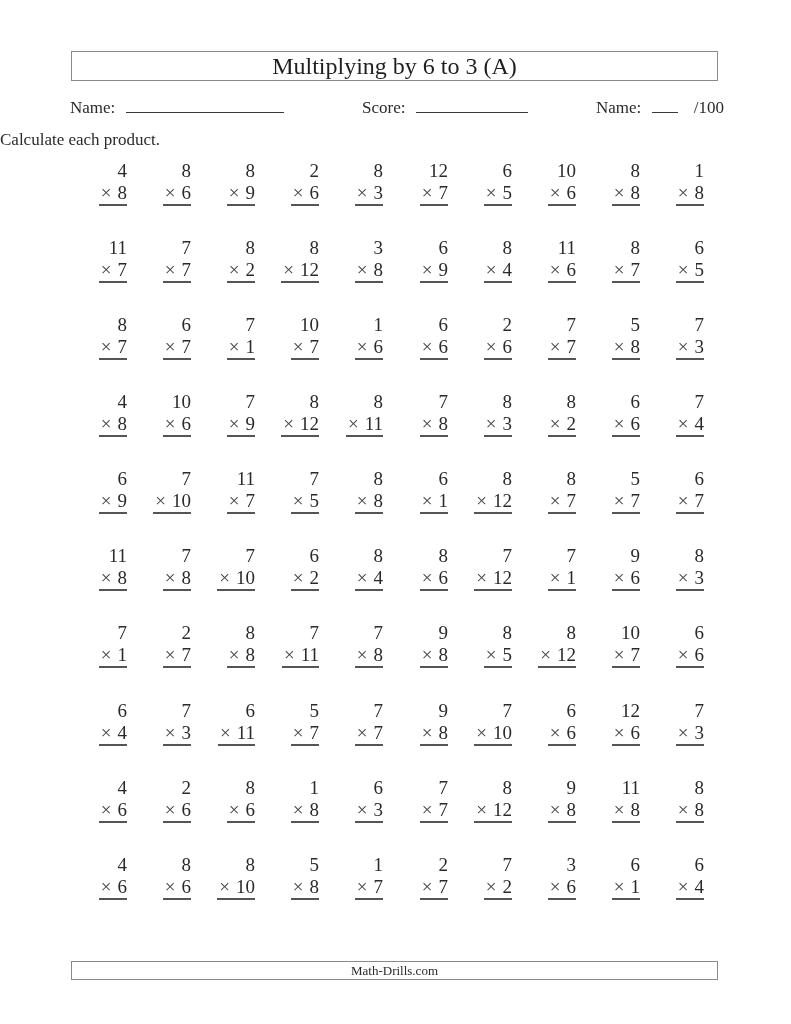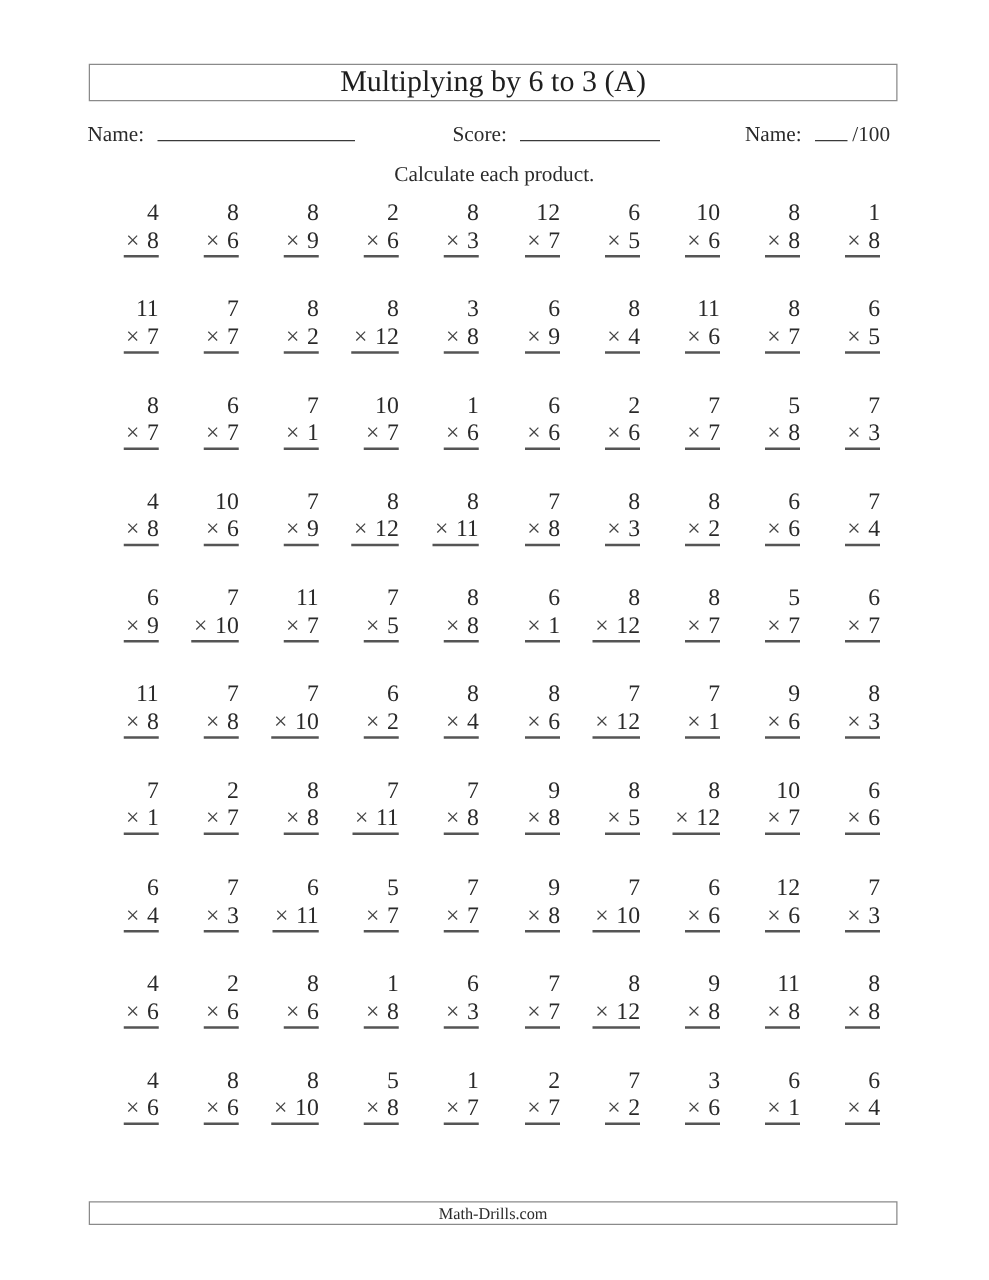--- a/index.html
+++ b/index.html
@@ -48,21 +48,20 @@
       display: inline-block;
       border-bottom: 1px solid #3a3a3a;
       vertical-align: baseline;
       height: 16px;
     }
     .instructions {
       position: absolute;
       top: 130px;
       left: 0;
       width: 791px;
-      text-align: center;
       font-family: "Liberation Serif", serif;
       font-size: 17px;
       color: #2a2a2a;
     }
     .grid {
       position: absolute;
       left: 70px;
       top: 160px;
       width: 650px;
     }
@@ -126,21 +125,21 @@
     <span>Name:</span>
     <span class="blank" style="width:158px; margin-left:6px;"></span>
   </div>
   <div class="field" style="left:292px;">
     <span>Score:</span>
     <span class="blank" style="width:112px; margin-left:6px;"></span>
   </div>
   <div class="field" style="left:526px;">
     <span>Name:</span>
     <span class="blank" style="width:26px; margin-left:6px;"></span>
-    <span style="margin-left:0;">/100</span>
+    <span style="margin-left:12px;">/100</span>
   </div>
 </div>
 
 <div class="instructions">Calculate each product.</div>
 
 <div class="grid" id="problem-grid">
     <div class="row" style="top: 0px;">
       <div class="problem" style="left: 1px;">
         <div class="top">4</div>
         <div class="bottom"><span class="times">×</span><span>8</span></div>

